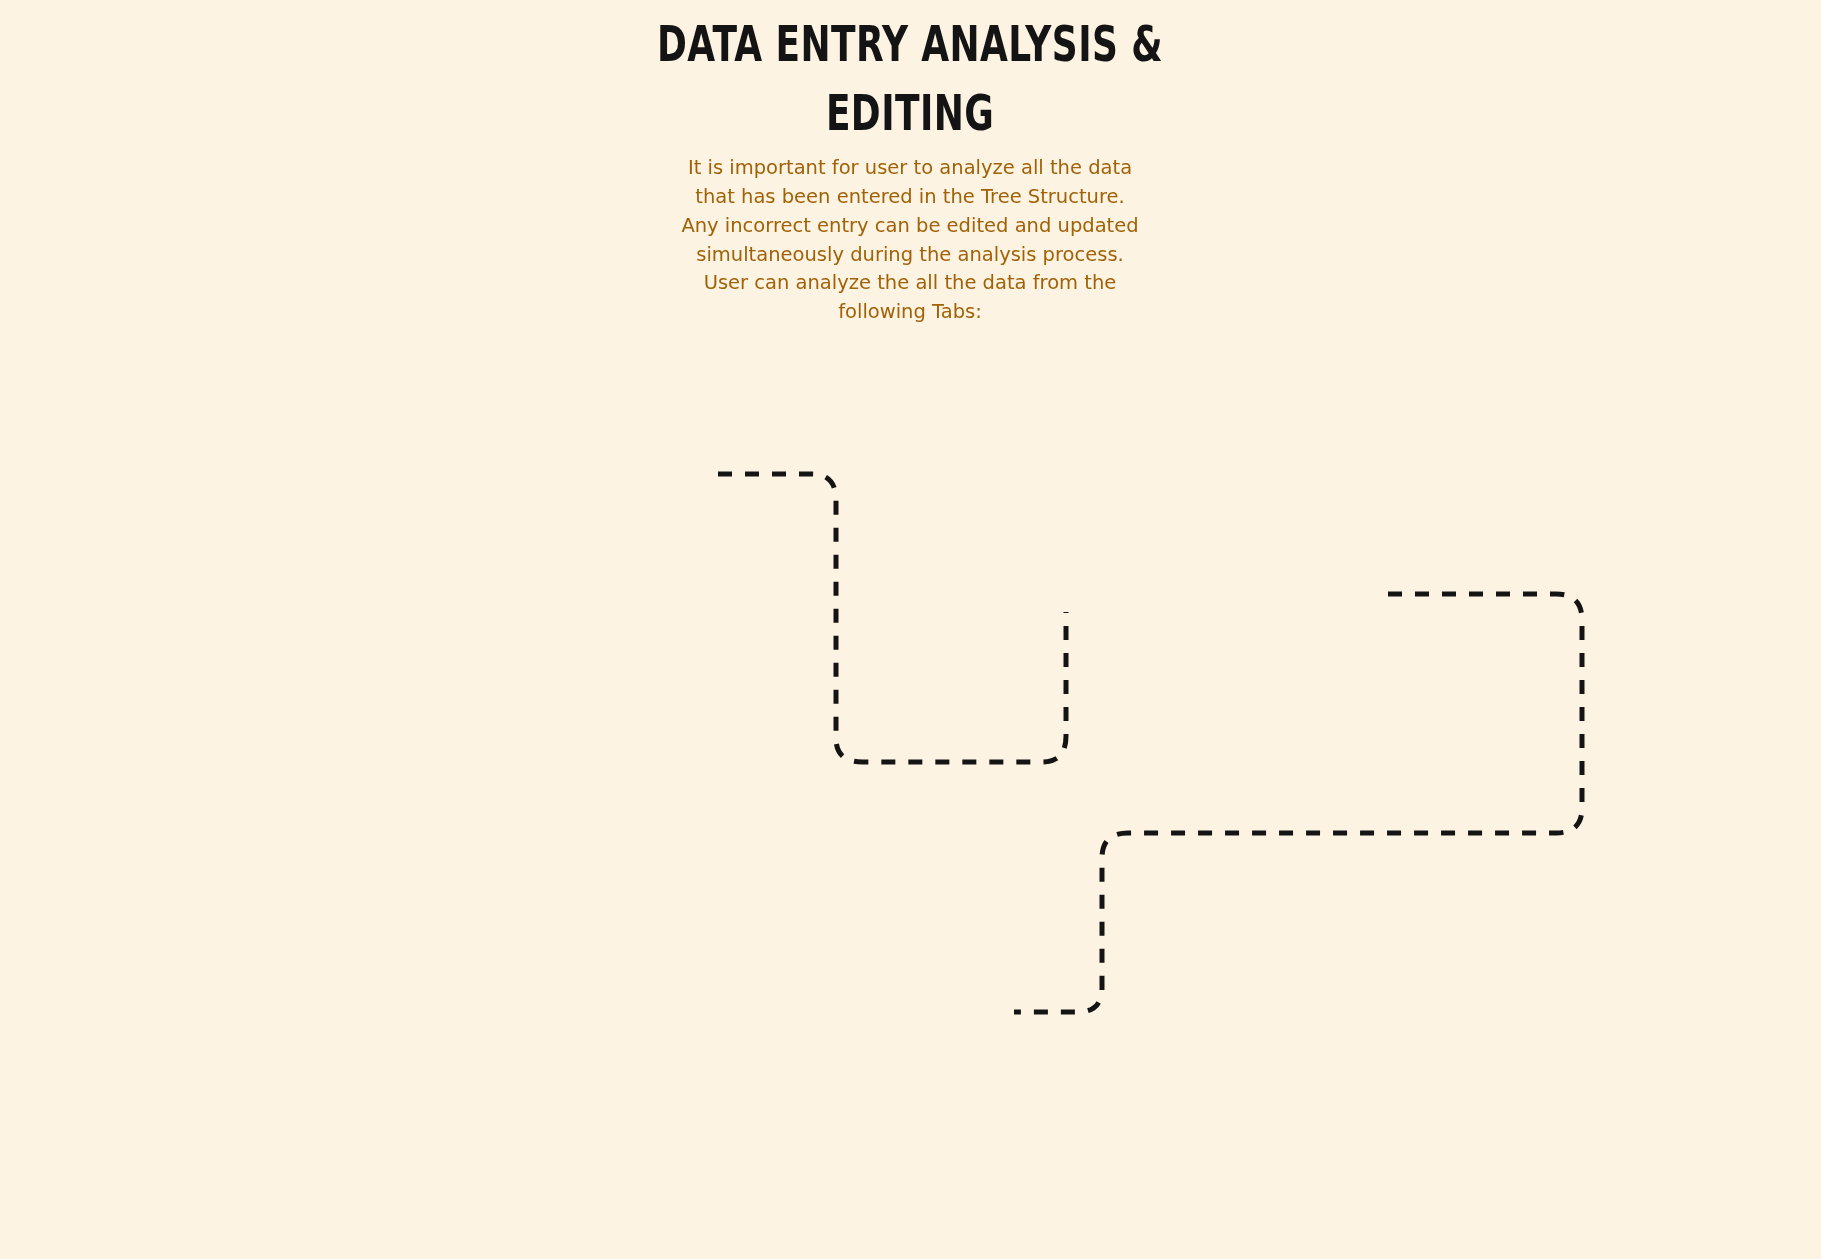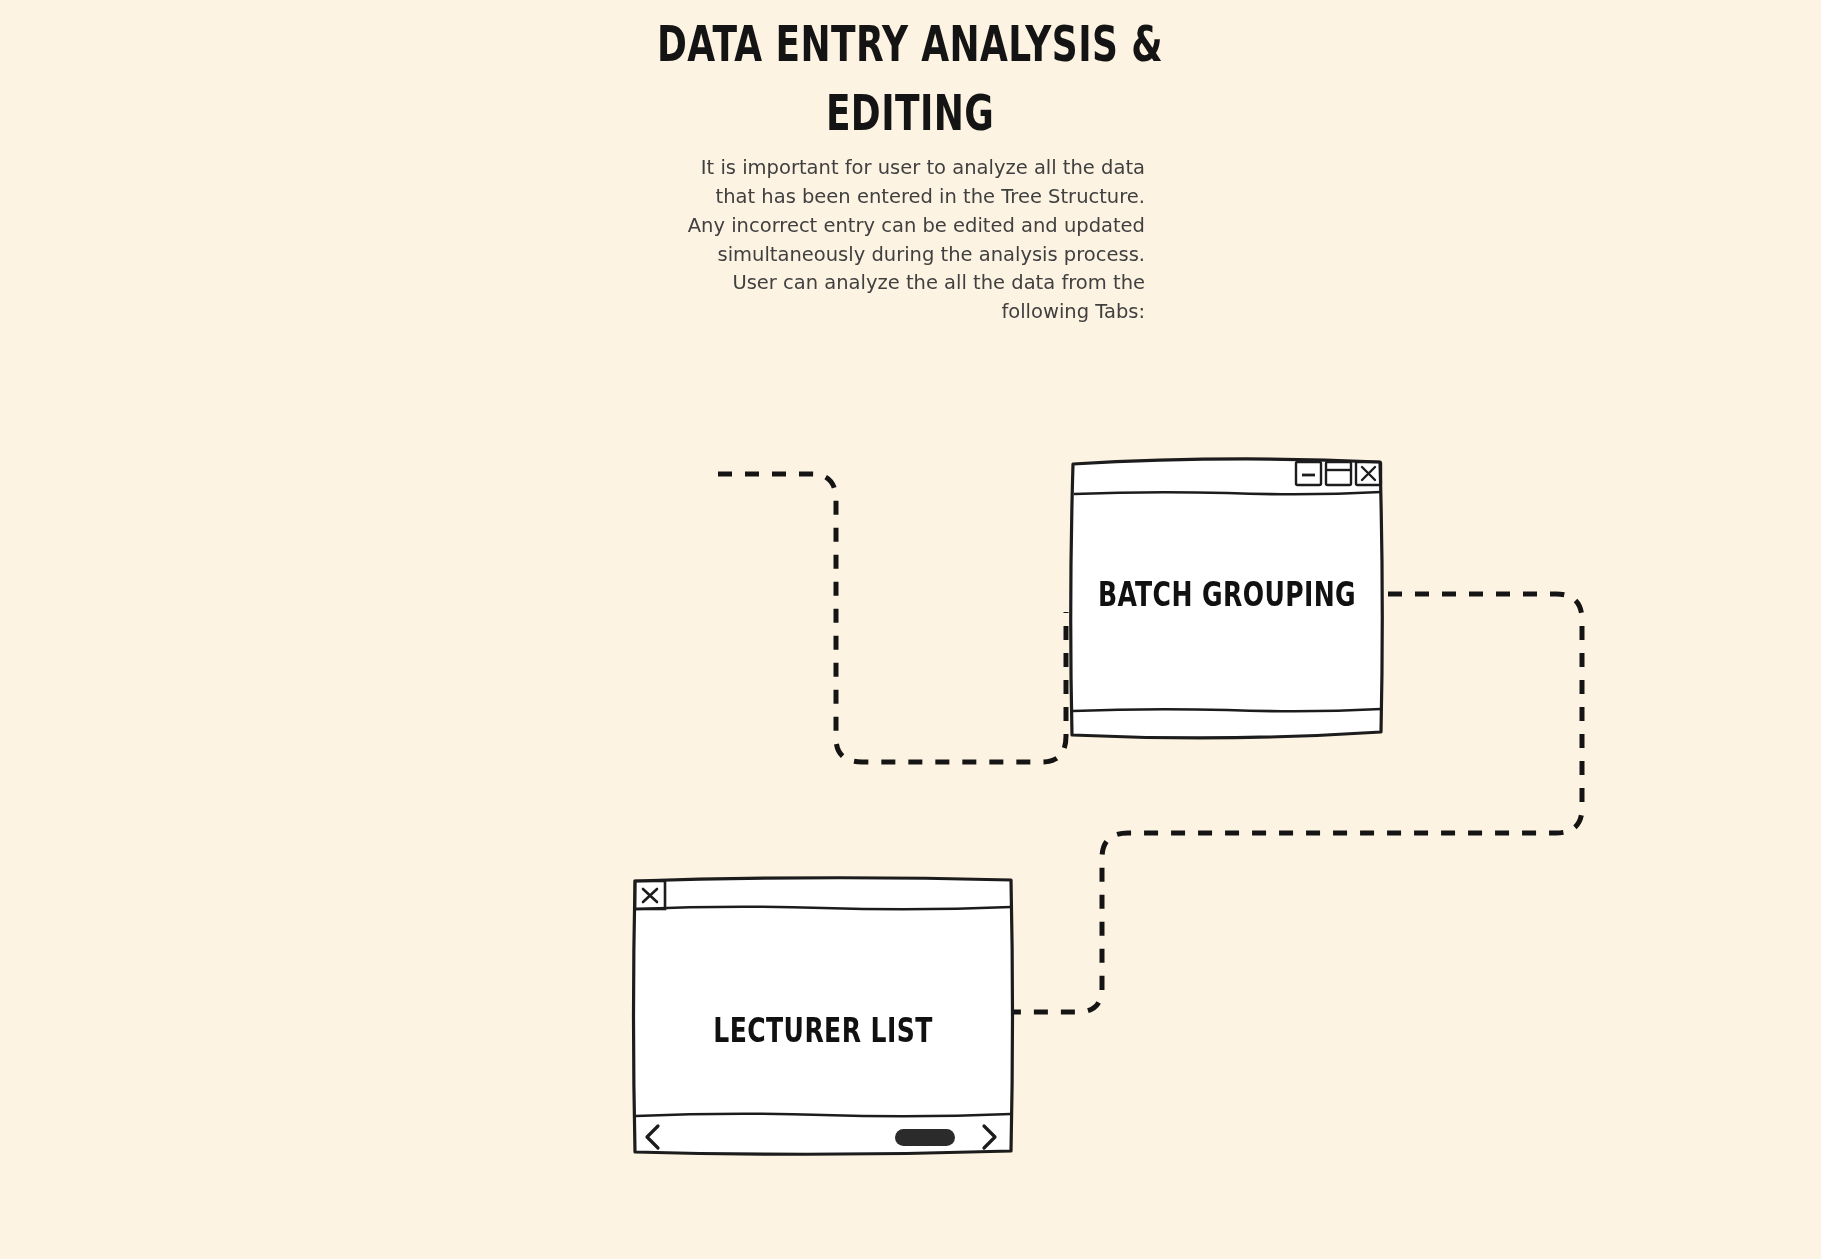--- a/index.html
+++ b/index.html
@@ -42,22 +42,22 @@
     transform-origin: center top;
     margin: 0;
     white-space: pre-line;
   }
   .subtitle {
     margin: 6px auto 0 auto;
     width: 470px;
     font-family: "DejaVu Sans", sans-serif;
     font-size: 19.5px;
     line-height: 1.48;
-    color: #404040;
-    text-align: right;
+    color: #a16207;
+    text-align: center;
   }
 
   
   .win {
     position: absolute;
     box-sizing: border-box;
   }
   .win-svg {
     position: absolute;
     left: 0; top: 0;
@@ -119,59 +119,15 @@
   </div>
 
   <svg id="connectors" viewBox="0 0 1821 1259" preserveAspectRatio="none">
 
     <path class="conn" d="M 718 474 H 812 Q 836 474 836 500 V 738 Q 836 762 862 762 H 1042 Q 1066 762 1066 736 V 612"></path>
 
     <path class="conn" d="M 1388 594 H 1556 Q 1582 594 1582 620 V 808 Q 1582 833 1556 833 H 1128 Q 1102 833 1102 858 V 988 Q 1102 1012 1078 1012 H 1014"></path>
   </svg>
 
 
-  <div class="win" id="win-batch">
-    <svg class="win-svg" viewBox="0 0 318 291" preserveAspectRatio="none">
-      <path fill="#FFFFFF" stroke="#1c1c1c" stroke-width="3.2" stroke-linejoin="round" d="M 5 12 Q 159 3 312 10 Q 316 146 313 280 Q 159 290 4 283 Q 1 148 5 12 Z"></path>
-      <path fill="none" stroke="#1c1c1c" stroke-width="2.6" d="M 6 42 Q 80 39 159 41 Q 238 44 313 40"></path>
-      <path fill="none" stroke="#1c1c1c" stroke-width="2.6" d="M 5 259 Q 80 256 159 258 Q 238 261 313 257"></path>
 
-      <g>
-        <rect x="228" y="10" width="25" height="23" rx="1.5" fill="none" stroke="#1c1c1c" stroke-width="2.4"></rect>
-        <line x1="234" y1="23" x2="247" y2="23" stroke="#1c1c1c" stroke-width="2.8"></line>
-      </g>
-
-      <g>
-        <rect x="258" y="10" width="25" height="23" rx="1.5" fill="none" stroke="#1c1c1c" stroke-width="2.4"></rect>
-        <line x1="258" y1="18" x2="283" y2="18" stroke="#1c1c1c" stroke-width="2.4"></line>
-      </g>
-
-      <g>
-        <rect x="288" y="10" width="25" height="23" rx="1.5" fill="none" stroke="#1c1c1c" stroke-width="2.4"></rect>
-        <path d="M 294 15 L 307 28 M 307 15 L 294 28" stroke="#1c1c1c" stroke-width="2.4" stroke-linecap="round"></path>
-      </g>
-    </svg>
-    <div class="win-label">BATCH GROUPING</div>
-  </div>
-
-  <div class="win" id="win-lecturer">
-    <svg class="win-svg" viewBox="0 0 386 287" preserveAspectRatio="none">
-      <path fill="#FFFFFF" stroke="#1c1c1c" stroke-width="3.2" stroke-linejoin="round" d="M 5 9 Q 193 3 381 8 Q 384 144 381 279 Q 193 285 5 280 Q 2 145 5 9 Z"></path>
-
-      <path fill="none" stroke="#1c1c1c" stroke-width="2.6" d="M 6 37 Q 100 33 193 36 Q 286 39 381 35"></path>
-
-      <g>
-        <rect x="5" y="9" width="30" height="28" fill="none" stroke="#1c1c1c" stroke-width="2.6"></rect>
-        <path d="M 13 17 L 27 30 M 27 17 L 13 30" stroke="#1c1c1c" stroke-width="2.6" stroke-linecap="round"></path>
-      </g>
-
-      <path fill="none" stroke="#1c1c1c" stroke-width="2.6" d="M 6 244 Q 100 240 193 243 Q 286 246 381 242"></path>
-
-      <path d="M 28 254 L 17 265 L 28 276" fill="none" stroke="#1c1c1c" stroke-width="3.2" stroke-linecap="round" stroke-linejoin="round"></path>
-
-      <rect x="265" y="257" width="60" height="17" rx="8.5" fill="#2b2b2b"></rect>
-
-      <path d="M 354 254 L 365 265 L 354 276" fill="none" stroke="#1c1c1c" stroke-width="3.2" stroke-linecap="round" stroke-linejoin="round"></path>
-    </svg>
-    <div class="win-label">LECTURER LIST</div>
-  </div>
 
 </div>
 
 </body></html>

